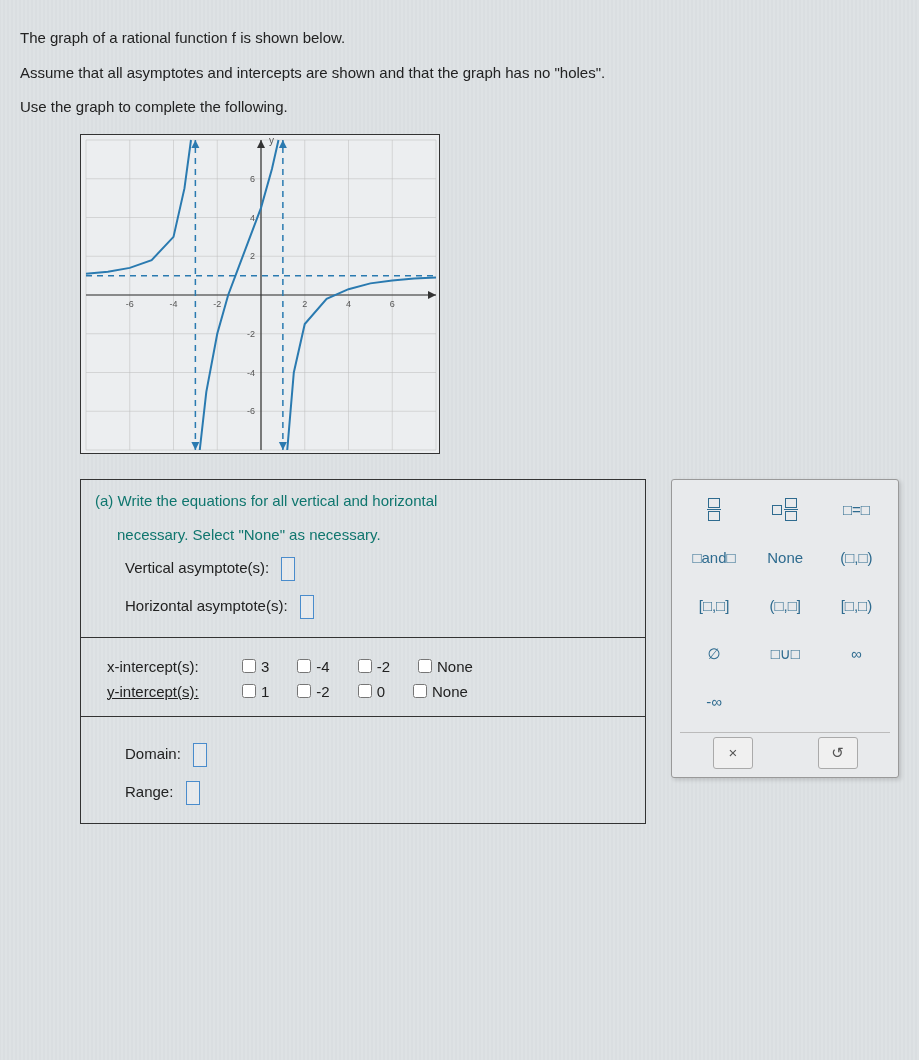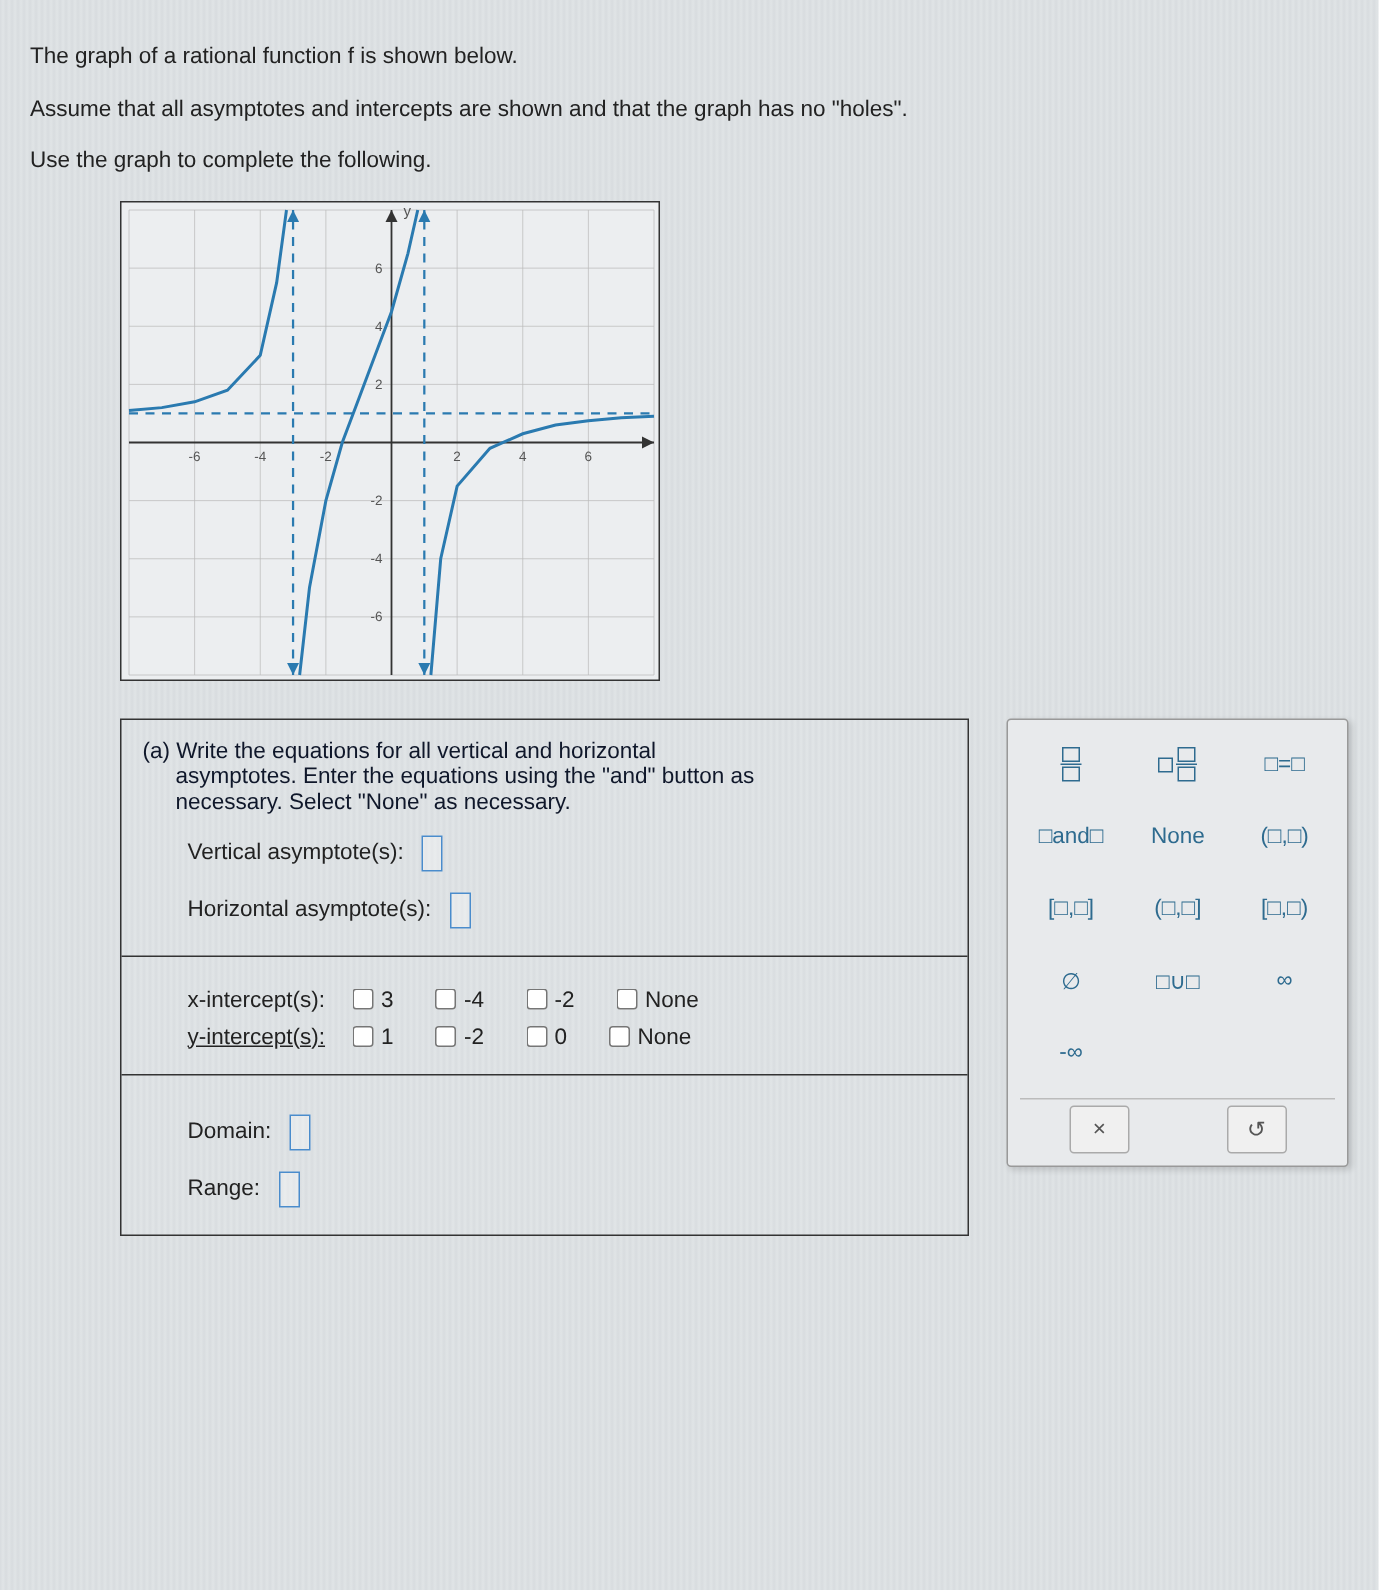--- a/index.html
+++ b/index.html
@@ -24,33 +24,33 @@
   }
   .content-row { display: flex; align-items: flex-start; gap: 25px; }
   .qtable {
     border: 1px solid #333;
     width: 600px;
     margin-left: 60px;
     background: rgba(255,255,255,0.05);
   }
   .cell { border-bottom: 1px solid #333; padding: 12px 14px; }
   .cell:last-child { border-bottom: none; }
-  .part-label { color: #0f172a; }
+  .part-label { color: #0f766e; }
   .italic { font-style: italic; }
   .input-slot {
     display: inline-block;
     width: 14px;
     height: 24px;
     border: 1px solid #4a8ccc;
     background: rgba(255,255,255,0.3);
     vertical-align: middle;
     margin-left: 8px;
   }
   .sub-line { margin: 14px 0 6px 30px; }
-  .opts { margin: 8px 0 4px 30px; display: flex; align-items: flex-start; }
+  .opts { margin: 8px 0 4px 12px; display: flex; gap: 25px; align-items: flex-start; }
   .opts label { display: inline-flex; align-items: center; gap: 5px; cursor: pointer; }
   .opts input[type=checkbox] { width: 14px; height: 14px; margin:0; }
   .palette {
     border: 1px solid #999;
     border-radius: 3px;
     background: #e8eaec;
     padding: 8px;
     width: 240px;
     box-shadow: 2px 2px 4px rgba(0,0,0,0.15);
   }
@@ -160,21 +160,21 @@
       <text x="188" y="9" font-size="10" fill="#555">y</text>
     </svg>
 </div>
 
 <div class="content-row">
   <div class="qtable">
 
     <div class="cell">
       <div class="part-label">
         <span>(a) Write the equations for all vertical and horizontal</span><br>
-        <span style="margin-left:22px;">asymptotes. Enter the equations using the "and" button as</span><br>
+        <br>
         <span style="margin-left:22px;">necessary. Select "None" as necessary.</span>
       </div>
       <div class="sub-line">
         <span>Vertical asymptote(s):</span>
         <span class="input-slot"></span>
       </div>
       <div class="sub-line">
         <span>Horizontal asymptote(s):</span>
         <span class="input-slot"></span>
       </div>

